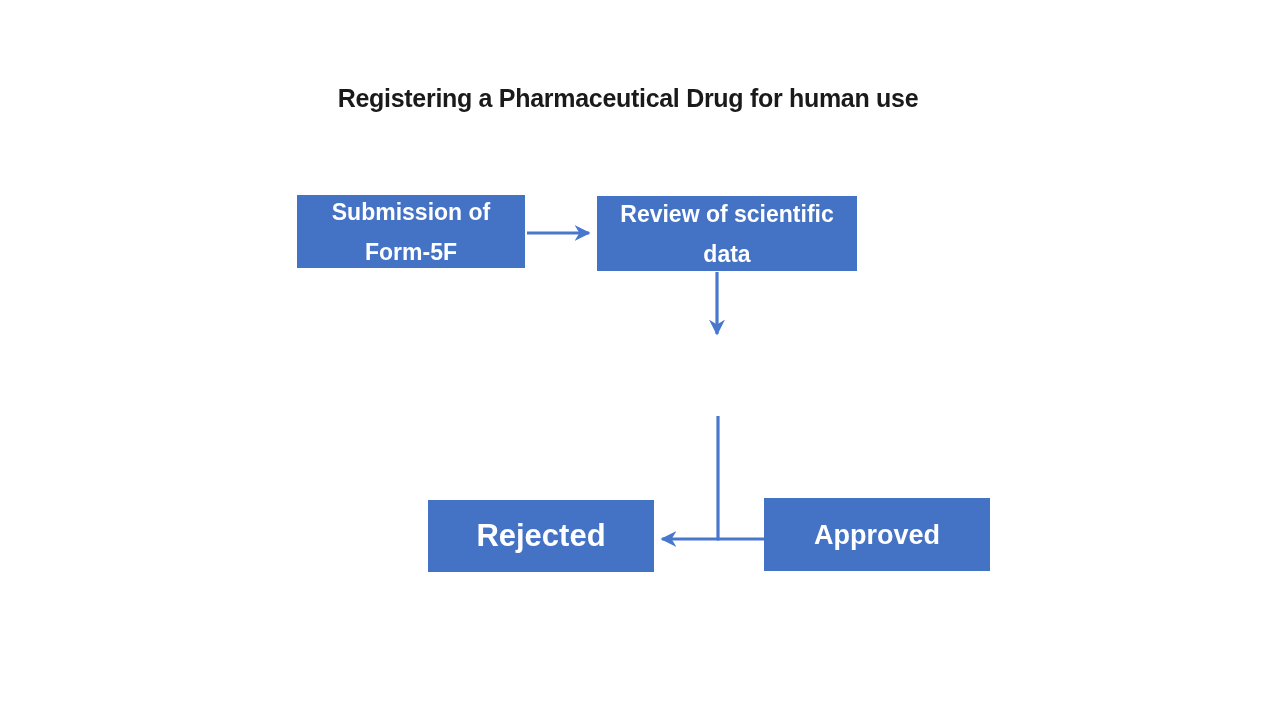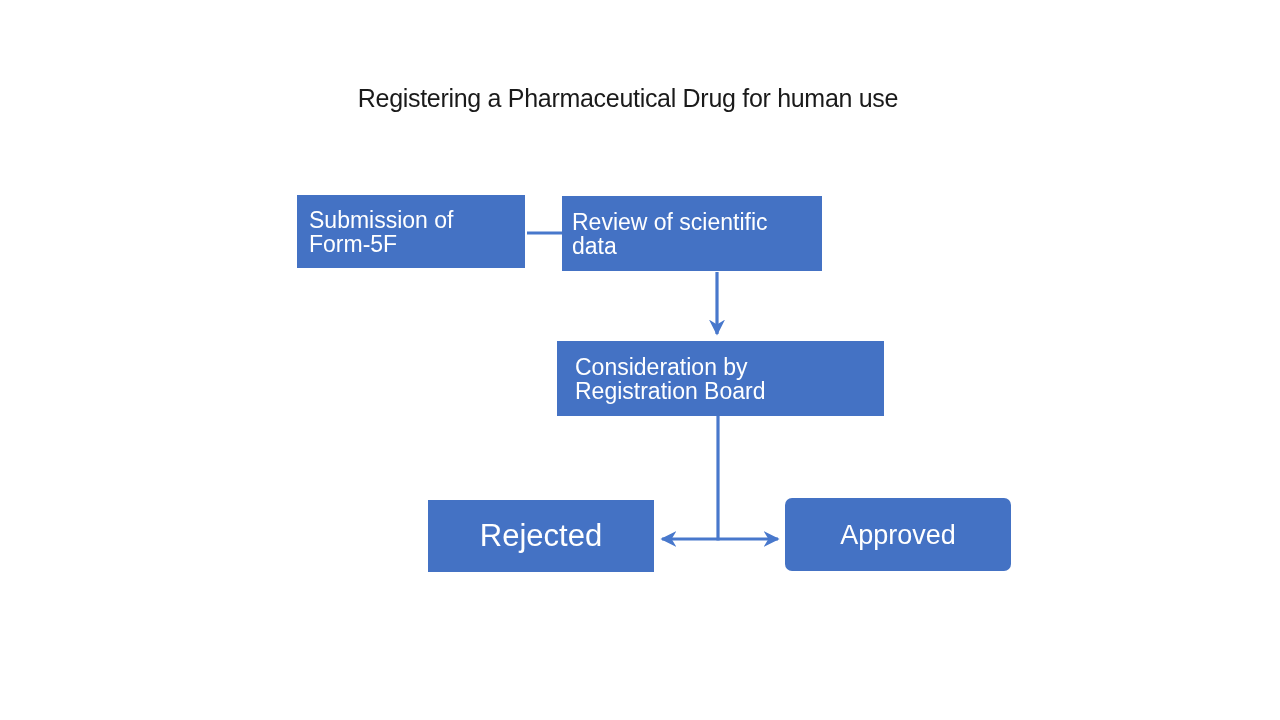--- a/index.html
+++ b/index.html
@@ -11,48 +11,50 @@
   }
   * { margin: 0; padding: 0; box-sizing: border-box; }
   html, body { background: #fff; }
   #stage {
     position: relative;
     width: 1280px;
     height: 720px;
     background: var(--background);
     font-family: "Liberation Sans", sans-serif;
     overflow: hidden;
+    font-weight: bold;
   }
   .title-line {
     position: absolute;
     left: 0;
     width: 1256px;
     text-align: center;
     color: var(--title-text);
     font-size: 25px;
     letter-spacing: -0.3px;
     white-space: nowrap;
   }
   #title-line-1 { top: 84px; }
   #title-line-2 { top: 129px; }
   .node {
     position: absolute;
     background: var(--node-fill);
     color: var(--node-text);
     display: flex;
     align-items: center;
     justify-content: center;
+    text-align: center;
     font-size: 23px;
-    line-height: 24px;
+    line-height: 40px;
   }
   #node-submission    { left: 297px; top: 195px; width: 228px; height: 73px; padding: 0 12px; }
-  #node-review        { left: 562px; top: 196px; width: 260px; height: 75px; padding: 0 10px; }
+  #node-review        { left: 597px; top: 196px; width: 260px; height: 75px; padding: 0 10px; }
   #node-consideration { left: 557px; top: 341px; width: 327px; height: 75px; padding: 0 18px; }
   #node-rejected      { left: 428px; top: 500px; width: 226px; height: 72px; font-size: 31px; }
-  #node-approved      { left: 785px; top: 498px; width: 226px; height: 73px; font-size: 27px; border-radius: 7px; }
+  #node-approved      { left: 764px; top: 498px; width: 226px; height: 73px; font-size: 27px; }
   .connectors {
     position: absolute;
     left: 0; top: 0;
     width: 1280px; height: 720px;
     pointer-events: none;
   }
   .connectors line {
     stroke: var(--connector);
     stroke-width: 3.2;
   }
@@ -74,19 +76,18 @@
     <line x1="527" y1="233" x2="589" y2="233" marker-end="url(#ah)"></line>
     <line x1="717" y1="272" x2="717" y2="334" marker-end="url(#ah)"></line>
     <line x1="718" y1="416" x2="718" y2="540.5"></line>
     <line x1="662" y1="539" x2="778" y2="539" marker-start="url(#ah)" marker-end="url(#ah)"></line>
   </svg>
 
   <div id="node-submission" class="node">Submission of Form-5F</div>
 
   <div id="node-review" class="node">Review of scientific data</div>
 
-  <div id="node-consideration" class="node">Consideration by Registration Board</div>
 
   <div id="node-rejected" class="node">Rejected</div>
 
   <div id="node-approved" class="node">Approved</div>
 
 </div>
 
 </body></html>

